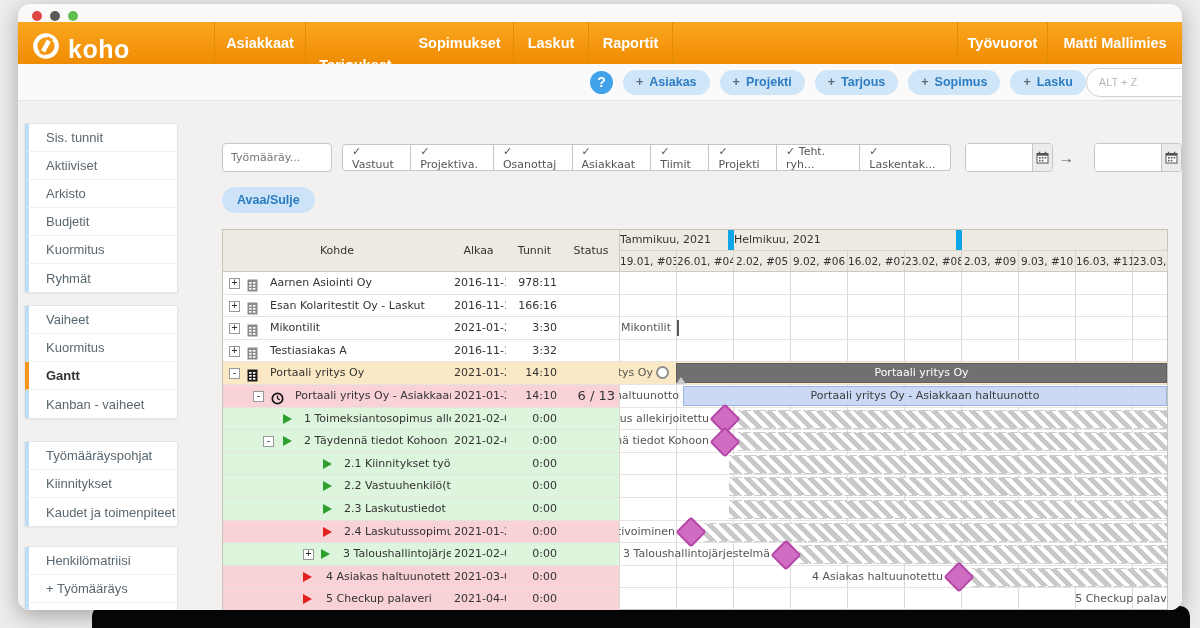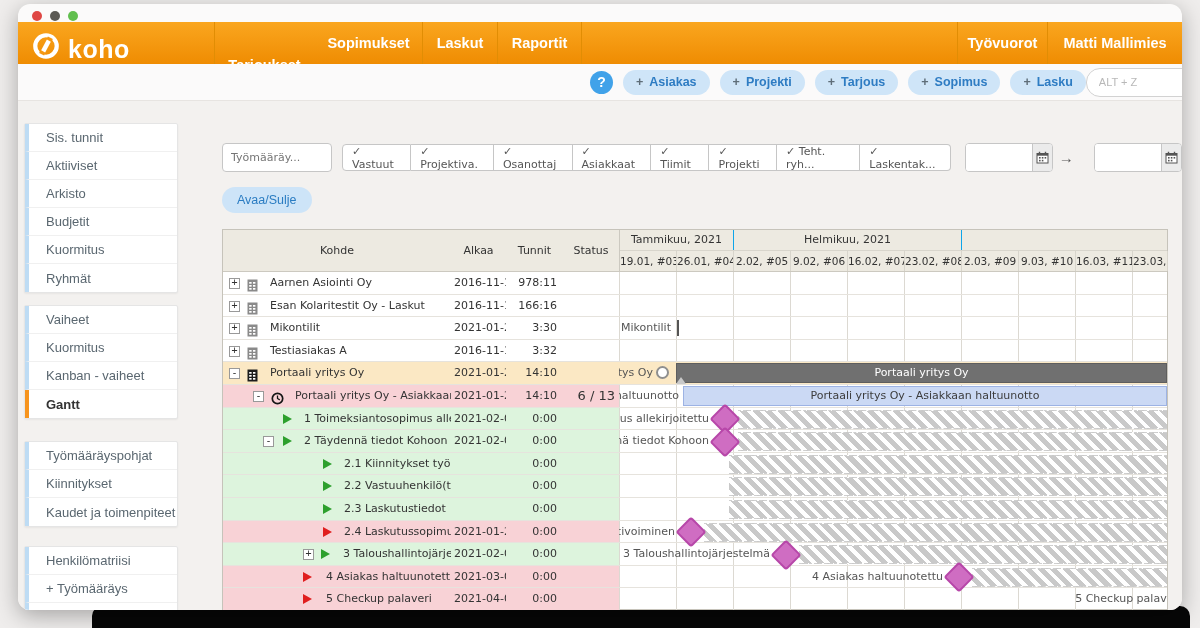--- a/index.html
+++ b/index.html
@@ -51,31 +51,31 @@
   .fgroup{display:flex;margin-left:10px;}
   .fbtn{height:27px;background:#fff;border:1px solid #c6c6c6;border-left:none;padding:0 9px;font-size:11px;
         color:#555;display:flex;align-items:center;gap:5px;font-family:"DejaVu Sans",sans-serif;box-sizing:border-box;}
   .fbtn:first-child{border-left:1px solid #c6c6c6;border-radius:4px 0 0 4px;}
   .fbtn:last-child{border-radius:0 4px 4px 0;}
   .dwrap{display:flex;margin-left:14px;border:1px solid #c6c6c6;border-radius:4px;overflow:hidden;height:27px;background:#fff;}
   .dwrap input{width:56px;border:none;outline:none;font-size:11px;padding:0 5px;}
   .dbtn{width:26px;background:#ebebeb;border-left:1px solid #c6c6c6;display:flex;align-items:center;justify-content:center;}
   .arrow{margin:0 6px;color:#555;font-size:15px;}
   .avaa{position:absolute;left:204px;top:86px;height:26px;border-radius:14px;background:#cde4f8;color:#2a7cc2;
-        font-weight:normal;font-size:12.5px;display:flex;align-items:center;padding:0 15px;border:none;
+        font-weight:bold;font-size:12.5px;display:flex;align-items:center;padding:0 15px;border:none;
         font-family:"Liberation Sans",sans-serif;}
   
   .gtable{position:absolute;left:204px;top:128px;width:946px;height:381px;background:#fff;
           border:1px solid #c6c3ba;box-sizing:border-box;font-family:"DejaVu Sans",sans-serif;}
   .thead{position:absolute;top:0;left:0;width:944px;height:42px;background:#edeae1;
          border-bottom:1px solid #ccc9c0;box-sizing:border-box;}
   .hlabel{position:absolute;top:0;height:41px;line-height:41px;text-align:center;font-size:11px;color:#333;}
   .ghead{position:absolute;left:396px;top:0;width:548px;height:41px;border-left:1px solid #ccc9c0;box-sizing:border-box;}
   .mrow{height:20px;display:flex;border-bottom:1px solid #d8d5cc;}
-  .mcell{border-right:1px solid #0ea5e9;box-sizing:border-box;text-align:center;font-size:11px;color:#333;
+  .mcell{border-right:6px solid #0ea5e9;box-sizing:border-box;font-size:11px;color:#333;
          line-height:20px;overflow:hidden;white-space:nowrap;flex:none;}
   .wrow{height:20px;display:flex;}
   .wcell{border-right:1px solid #d8d5cc;box-sizing:border-box;text-align:center;font-size:10.5px;color:#333;
          line-height:20px;overflow:hidden;white-space:nowrap;flex:none;}
   .tbody{position:absolute;top:42px;left:0;width:944px;height:339px;}
   .trow{position:absolute;left:0;width:396px;height:22.6px;box-sizing:border-box;border-bottom:1px solid #e6e3dd;}
   .bg-white{background:#fff;} .bg-yellow{background:#fbe8c4;} .bg-pink{background:#f8d2d6;} .bg-green{background:#ddf4dd;}
   .cell-name{position:absolute;left:0;top:0;width:228px;height:100%;overflow:hidden;}
   .cell-alkaa{position:absolute;left:228px;top:0;width:55px;height:100%;overflow:hidden;font-size:11px;
               line-height:22px;color:#333;padding-left:3px;box-sizing:border-box;white-space:nowrap;}
@@ -127,20 +127,21 @@
         <span>
           <svg width="28" height="28" viewBox="0 0 30 30">
             <circle cx="15" cy="15" r="11.5" fill="none" stroke="#ffffff" stroke-width="4.5"></circle>
             <rect x="12" y="5" width="6" height="20" fill="#f59812" transform="rotate(28 15 15)"></rect>
             <rect x="12.6" y="8.5" width="4.8" height="13" fill="#ffffff" transform="rotate(28 15 15)"></rect>
           </svg>
         </span>
         <span class="logo-text">koho</span>
       </div>
       <div class="tabs">
+          <div class="tab" style="width: 90px;">Asiakkaat</div>
           <div class="tab" style="width: 99px; margin-top: 43px;">Tarjoukset</div>
           <div class="tab" style="width: 107px;">Sopimukset</div>
           <div class="tab" style="width: 74px;">Laskut</div>
           <div class="tab" style="width: 83px;">Raportit</div>
         </div>
       <div class="nav-right">
           <div class="tab" style="width: 89px;">Työvuorot</div>
           <div class="tab" style="width: 134px;">Matti Mallimies</div>
         </div>
     </div>
@@ -179,22 +180,22 @@
             <div class="sitem">Sis. tunnit</div>
             <div class="sitem">Aktiiviset</div>
             <div class="sitem">Arkisto</div>
             <div class="sitem">Budjetit</div>
             <div class="sitem">Kuormitus</div>
             <div class="sitem">Ryhmät</div>
           </div>
           <div class="sgroup" style="top: 204px;">
             <div class="sitem">Vaiheet</div>
             <div class="sitem">Kuormitus</div>
+            <div class="sitem active">Gantt</div>
             <div class="sitem">Kanban - vaiheet</div>
-            <div class="sitem active">Gantt</div>
           </div>
           <div class="sgroup" style="top: 340px;">
             <div class="sitem">Työmääräyspohjat</div>
             <div class="sitem">Kiinnitykset</div>
             <div class="sitem">Kaudet ja toimenpiteet</div>
           </div>
           <div class="sgroup" style="top: 445px;">
             <div class="sitem">Henkilömatriisi</div>
             <div class="sitem">+ Työmääräys</div>
             <div class="sitem"></div>

